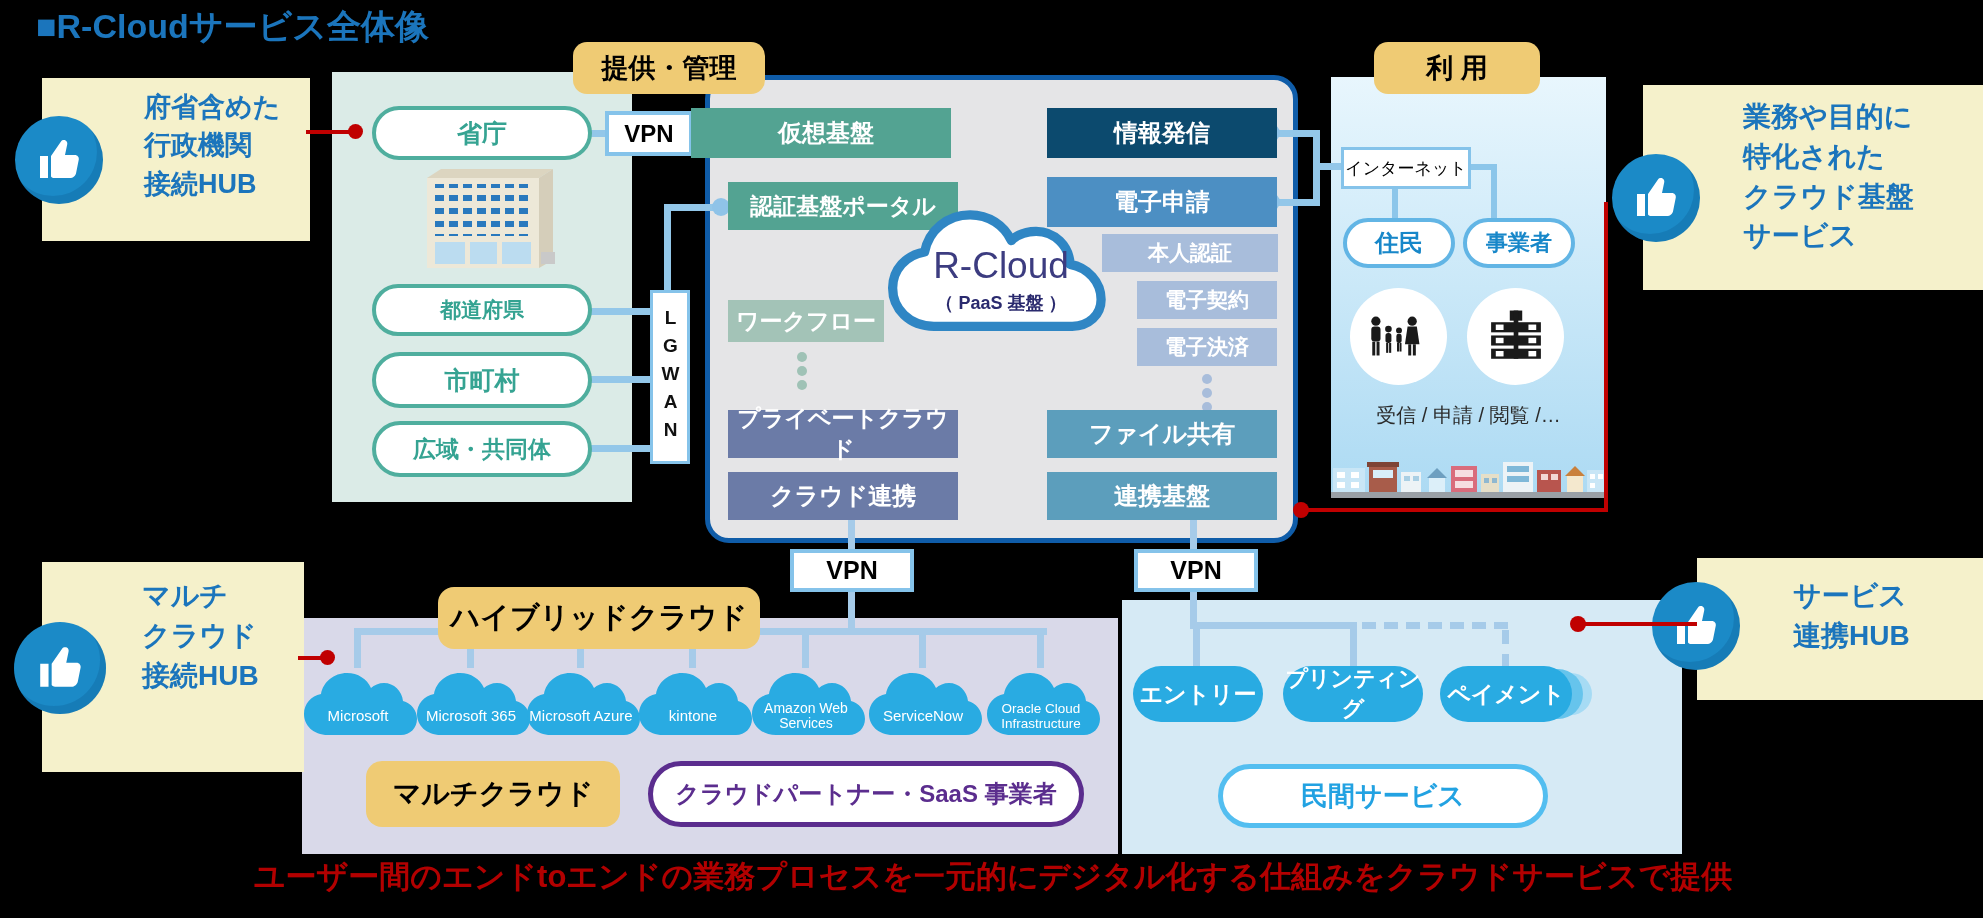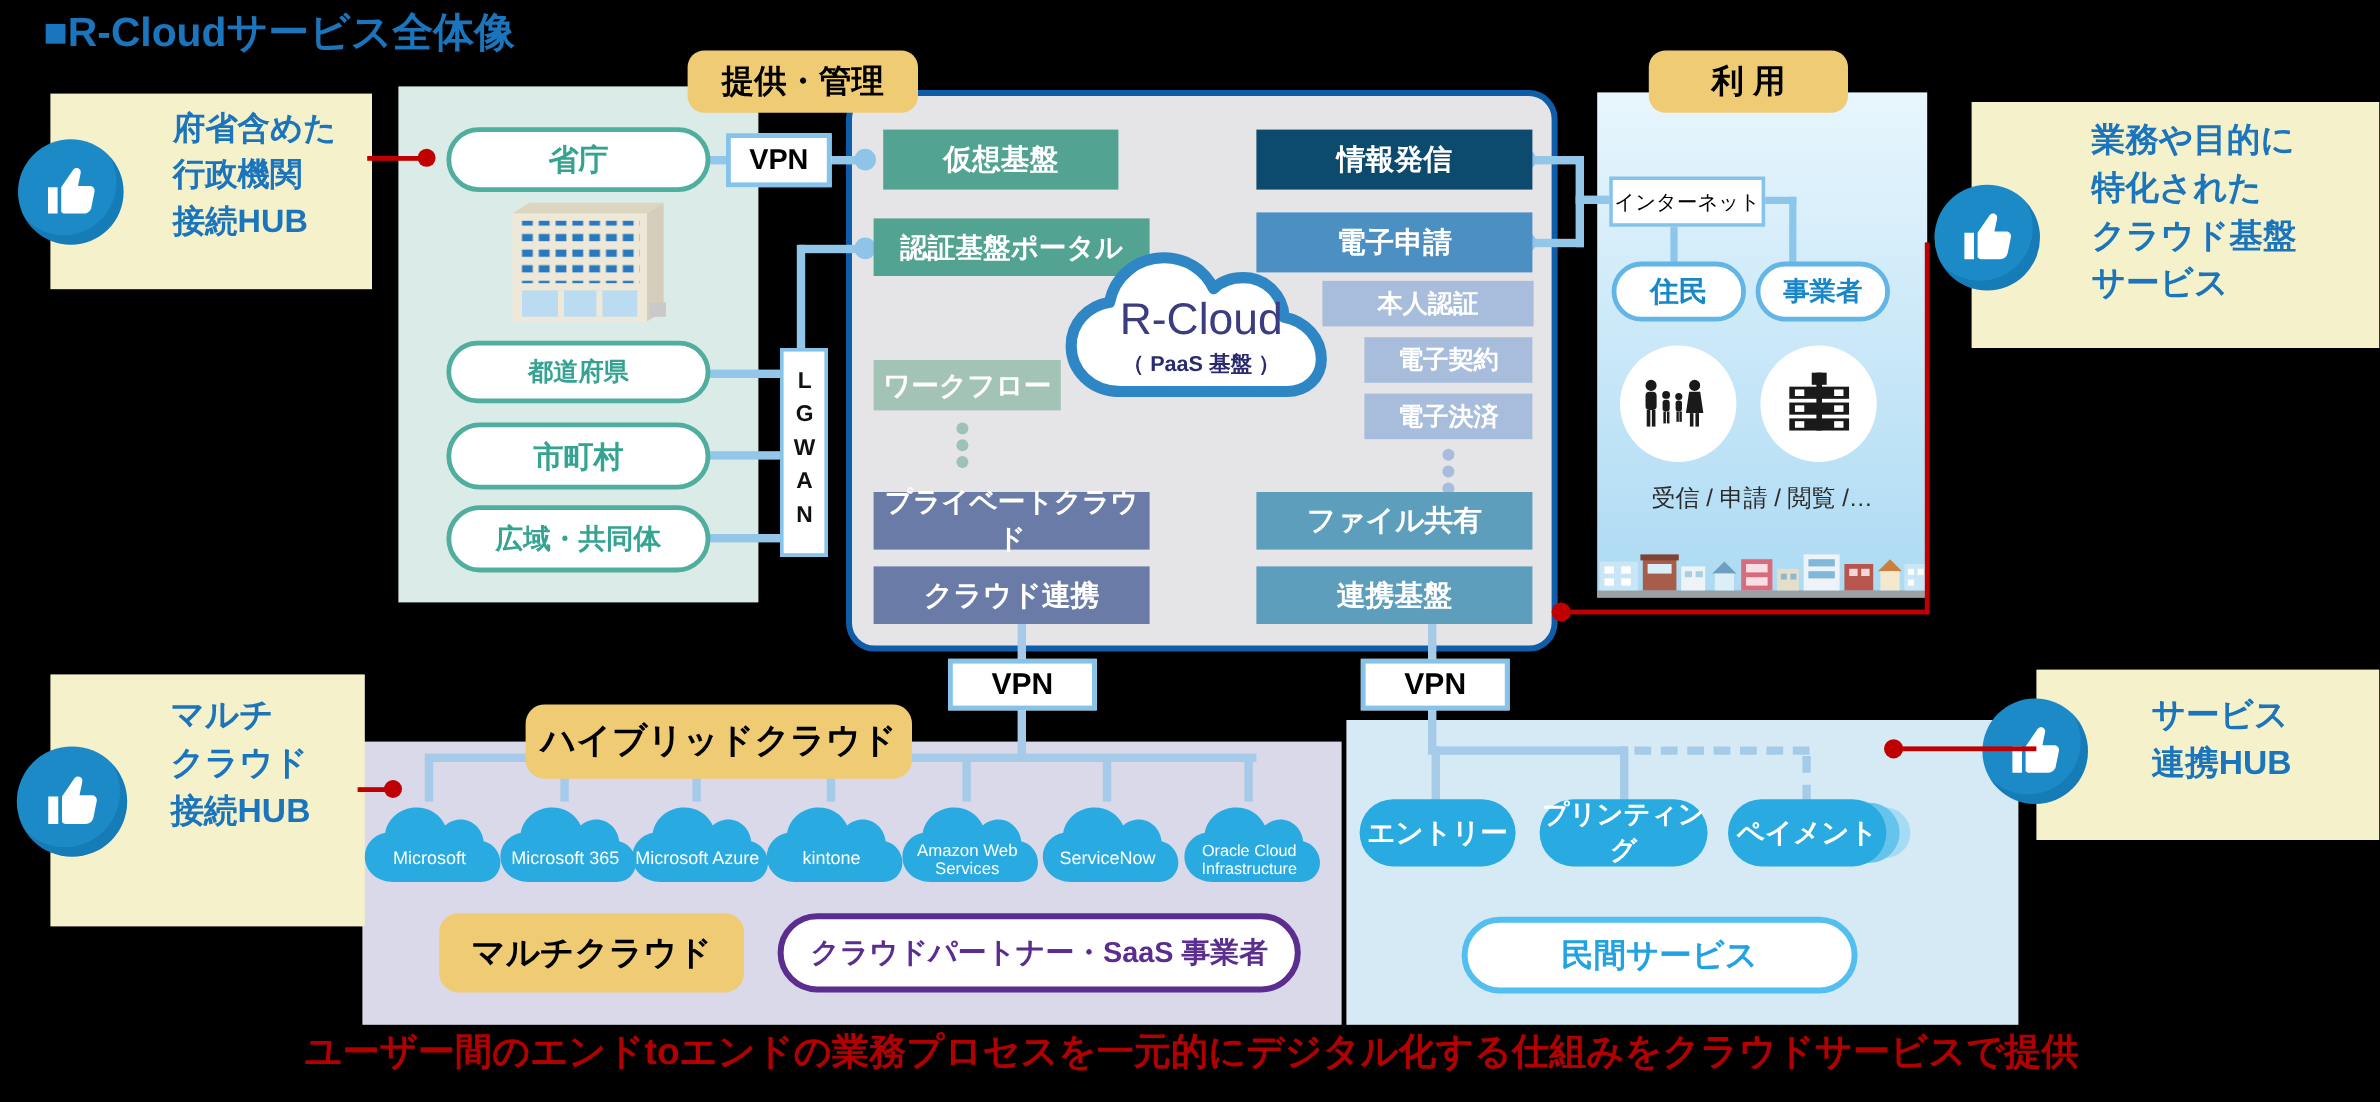--- a/index.html
+++ b/index.html
@@ -119,21 +119,21 @@
     </div>
   <div class="abs tealpill flexc" style="left:372px;top:421px;width:220px;height:56px;font-size:23px;">
       <span>広域・共同体</span>
     </div>
 
   <div class="abs vpnbox flexc" style="left:605px;top:111px;width:88px;height:45px;font-size:24px;">
       <span>VPN</span>
     </div>
   <div class="abs lgwan" style="left:650px;top:290px;width:40px;height:174px;font-size:19px;">LGWAN</div>
 
-  <div class="abs cbox flexc" style="left:736px;top:108px;width:196px;height:50px;font-size:24px;background:#53A392;">
+  <div class="abs cbox flexc" style="left:691px;top:108px;width:250px;height:50px;font-size:24px;background:#53A392;padding-left:10px;">
       <span>仮想基盤</span>
     </div>
   <div class="abs cbox flexc" style="left:728px;top:182px;width:230px;height:48px;font-size:23px;background:#53A392;">
       <span>認証基盤ポータル</span>
     </div>
   <div class="abs cbox flexc" style="left:728px;top:300px;width:156px;height:42px;font-size:23px;background:#A3C3B7;">
       <span>ワークフロー</span>
     </div>
   <div class="abs dotcol" style="left:797px;top:348px;">
     <span style="background:#9FC2B6;"></span>

